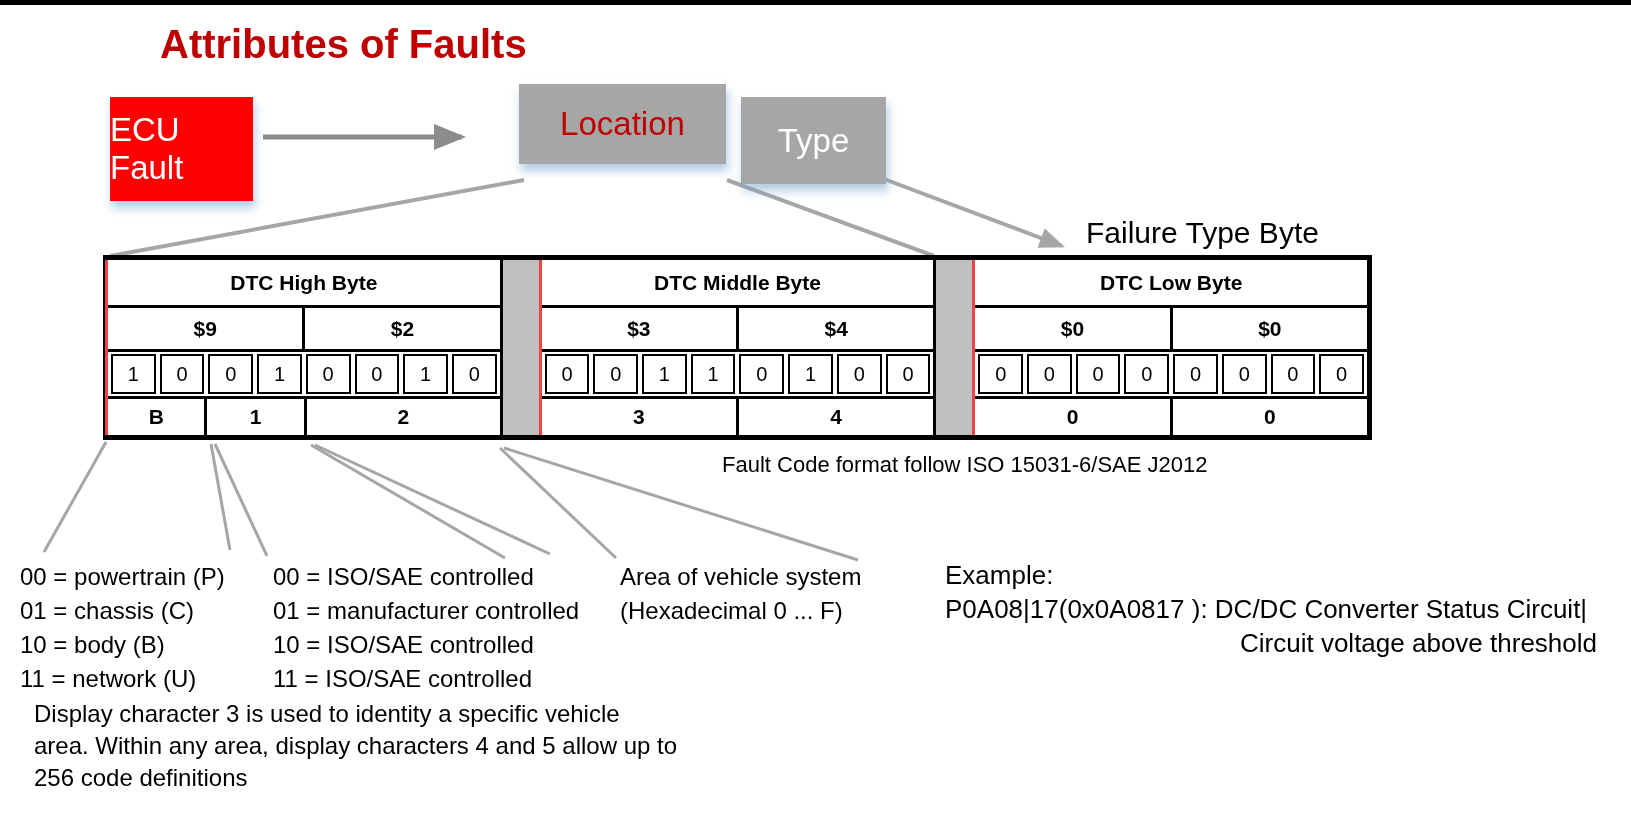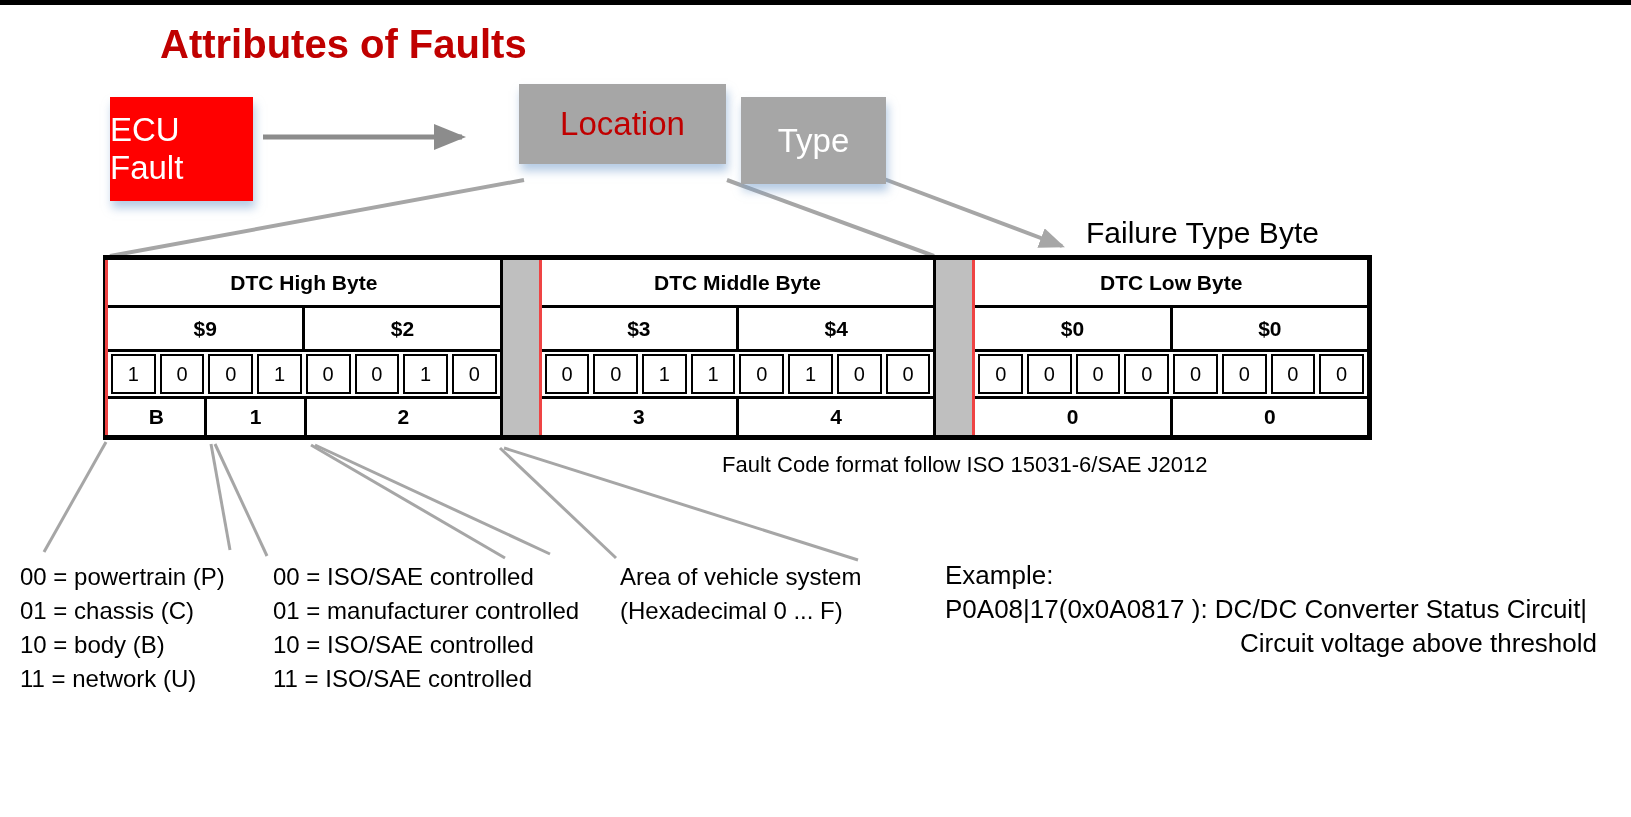--- a/index.html
+++ b/index.html
@@ -185,14 +185,19 @@
       <div class="legend-line">Area of vehicle system</div>
       <div class="legend-line">(Hexadecimal 0 ... F)</div>
     </div>
 
   <div id="example-block" class="abs">
     <div class="nowrap">Example:</div>
     <div class="nowrap">P0A08|17(0x0A0817 ): DC/DC Converter Status Circuit|</div>
     <div id="example-desc" class="nowrap">Circuit voltage above threshold</div>
   </div>
 
+  <div id="note" class="abs">
+      <div class="note-line">Display character 3 is used to identity a specific vehicle</div>
+      <div class="note-line">area. Within any area, display characters 4 and 5 allow up to</div>
+      <div class="note-line">256 code definitions</div>
+    </div>
 
 </div>
 
 </body></html>

